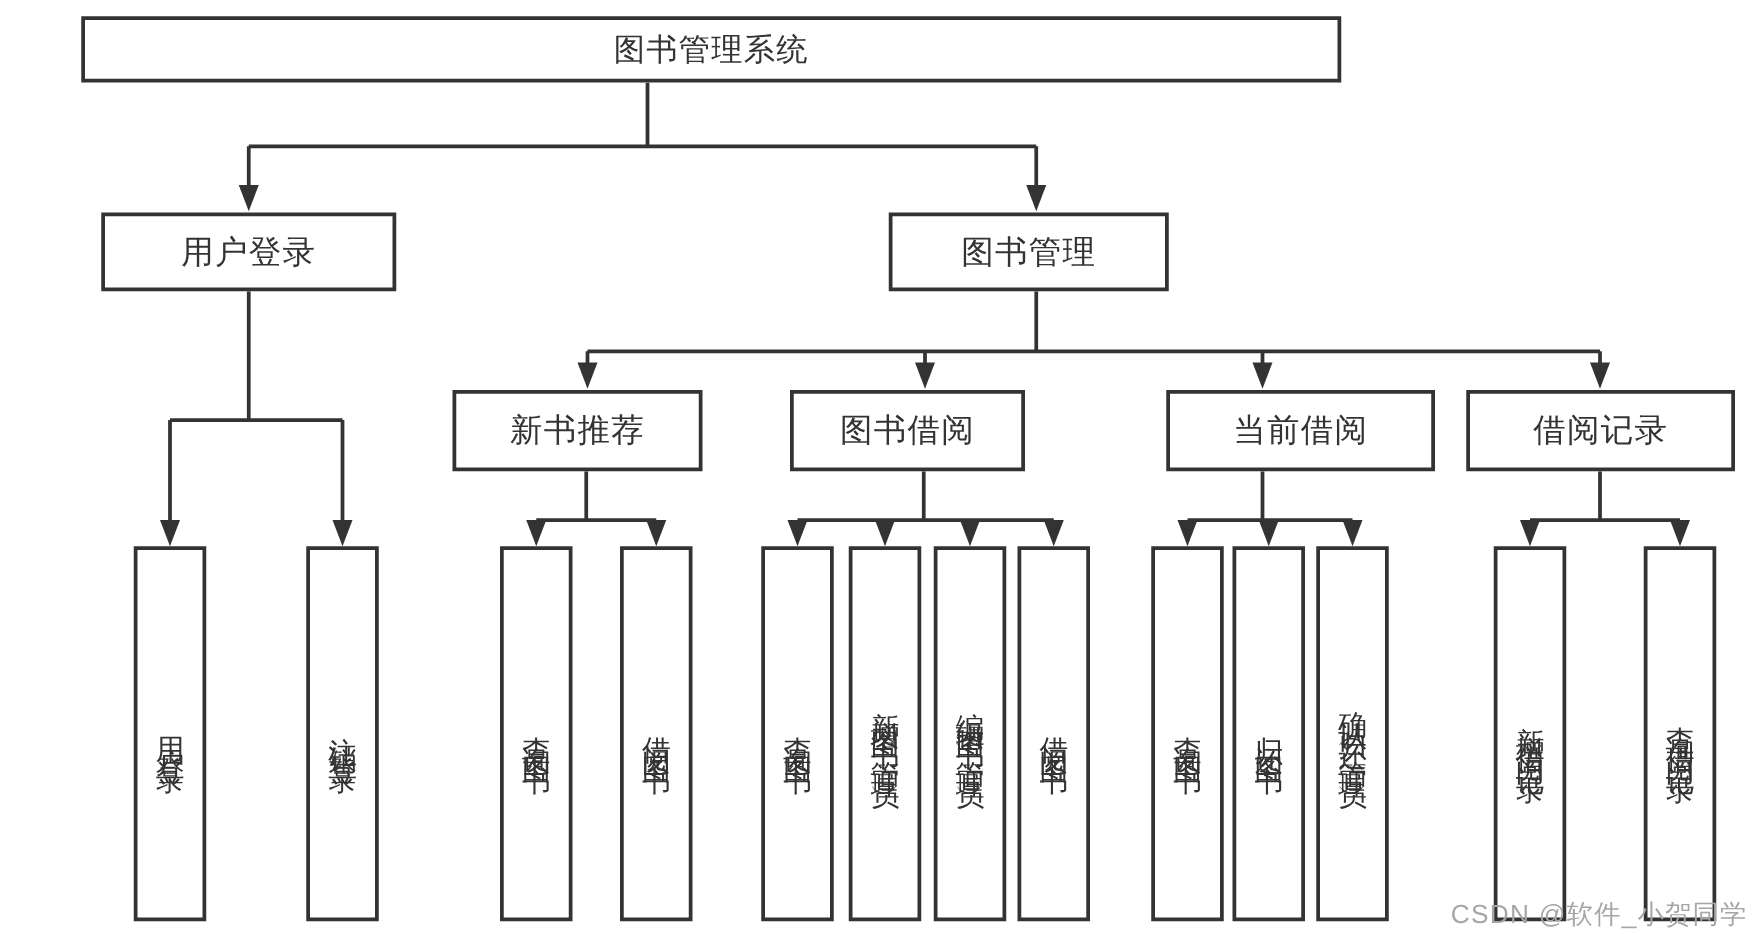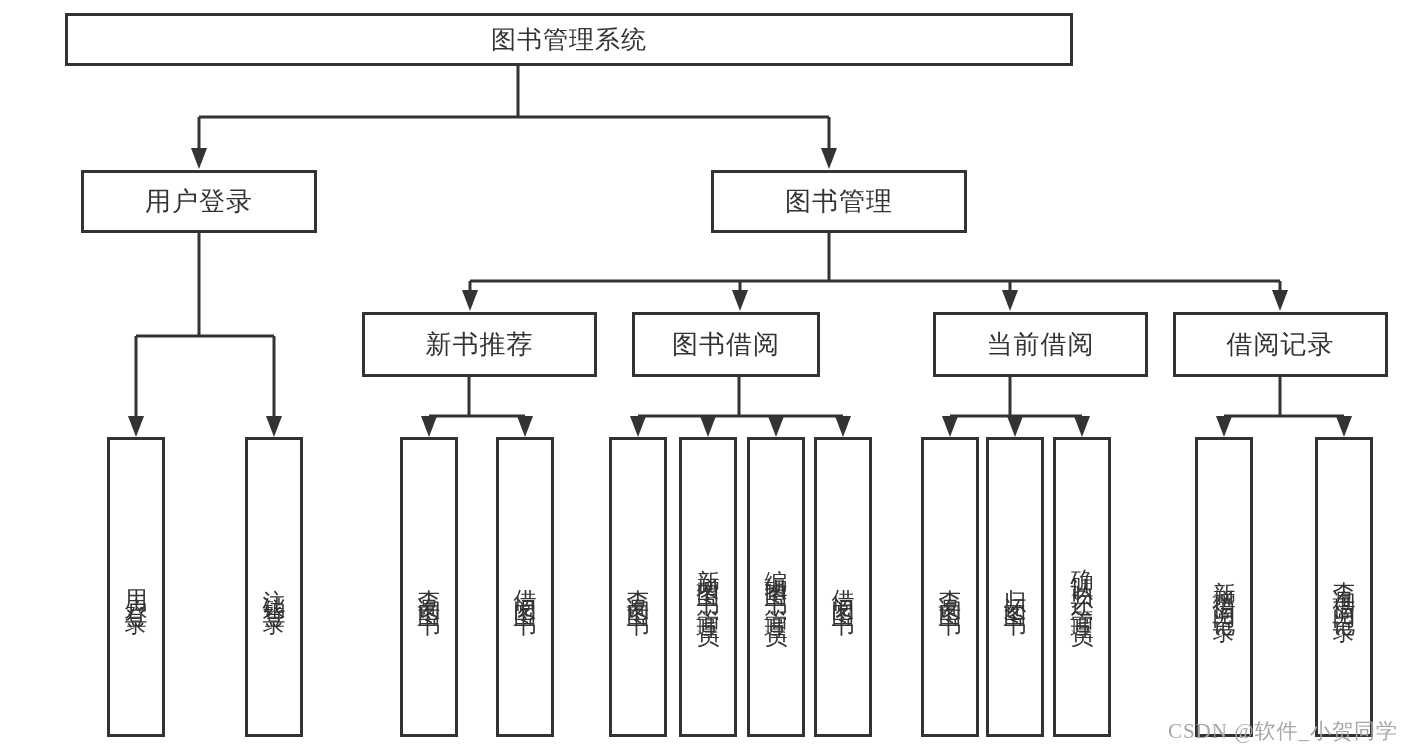--- a/index.html
+++ b/index.html
@@ -31,21 +31,20 @@
     writing-mode:vertical-rl;
     font-size:23px;
     letter-spacing:8px;
     line-height:1;
   }
   .watermark{
     position:absolute;right:7px;bottom:2px;
     font-size:21px;letter-spacing:1px;
     color:var(--watermark,#a6a6a6);
     white-space:nowrap;
-    font-family:Liberation Serif, serif;
   }
 </style>
 </head>
 <body>
 
 <div class="canvas">
 
   <svg class="connectors" viewBox="0 0 1405 747" fill="none" stroke="currentColor" stroke-width="3">
 
     <g>
@@ -92,23 +91,23 @@
     <g>
       <path d="M1280 377 V416 M1224 416 H1344 M1224 416 V421 M1344 416 V421"></path>
       <polygon points="1224,437 1216,416 1232,416" fill="currentColor" stroke="none"></polygon>
       <polygon points="1344,437 1336,416 1352,416" fill="currentColor" stroke="none"></polygon>
     </g>
   </svg>
 
   <div class="node node-h node-root" style="left:20px;top:13px;width:1008px;height:53px;margin-left:45px;">图书管理系统</div>
 
   <div class="node node-h" style="left:81px;top:170px;width:236px;height:63px;">用户登录</div>
-  <div class="node node-h" style="left:711px;top:170px;width:256px;height:63px;">图书管理</div>
+  <div class="node node-h" style="left:711px;top:170px;width:224px;height:63px;">图书管理</div>
 
-  <div class="node node-h" style="left:362px;top:312px;width:235px;height:65px;">新书推荐</div>
+  <div class="node node-h" style="left:362px;top:312px;width:200px;height:65px;">新书推荐</div>
   <div class="node node-h" style="left:632px;top:312px;width:188px;height:65px;">图书借阅</div>
   <div class="node node-h" style="left:903px;top:312px;width:215px;height:65px;margin-left:30px;">当前借阅</div>
   <div class="node node-h" style="left:1173px;top:312px;width:215px;height:65px;">借阅记录</div>
 
   <div class="node node-v" style="left:107px;top:437px;width:58px;height:300px;">用户登录</div>
   <div class="node node-v" style="left:245px;top:437px;width:58px;height:300px;">注销登录</div>
 
   <div class="node node-v" style="left:400px;top:437px;width:58px;height:300px;">查询图书</div>
   <div class="node node-v" style="left:496px;top:437px;width:58px;height:300px;">借阅图书</div>
 

